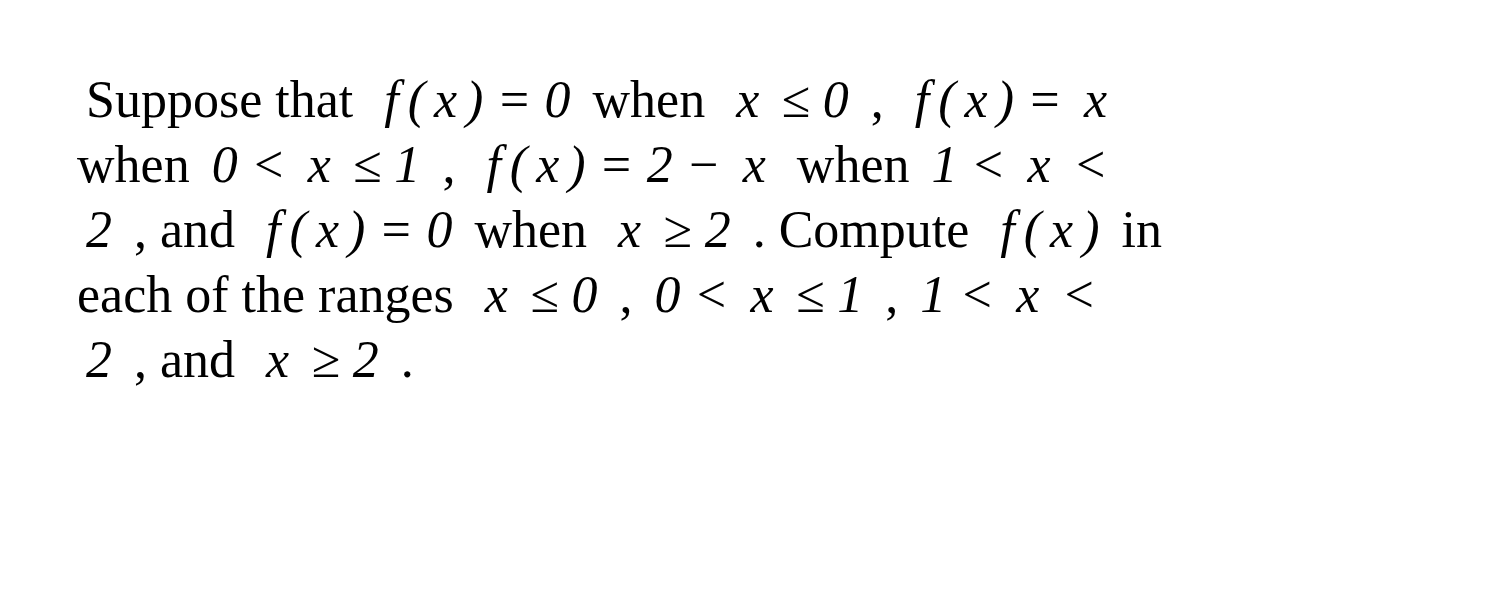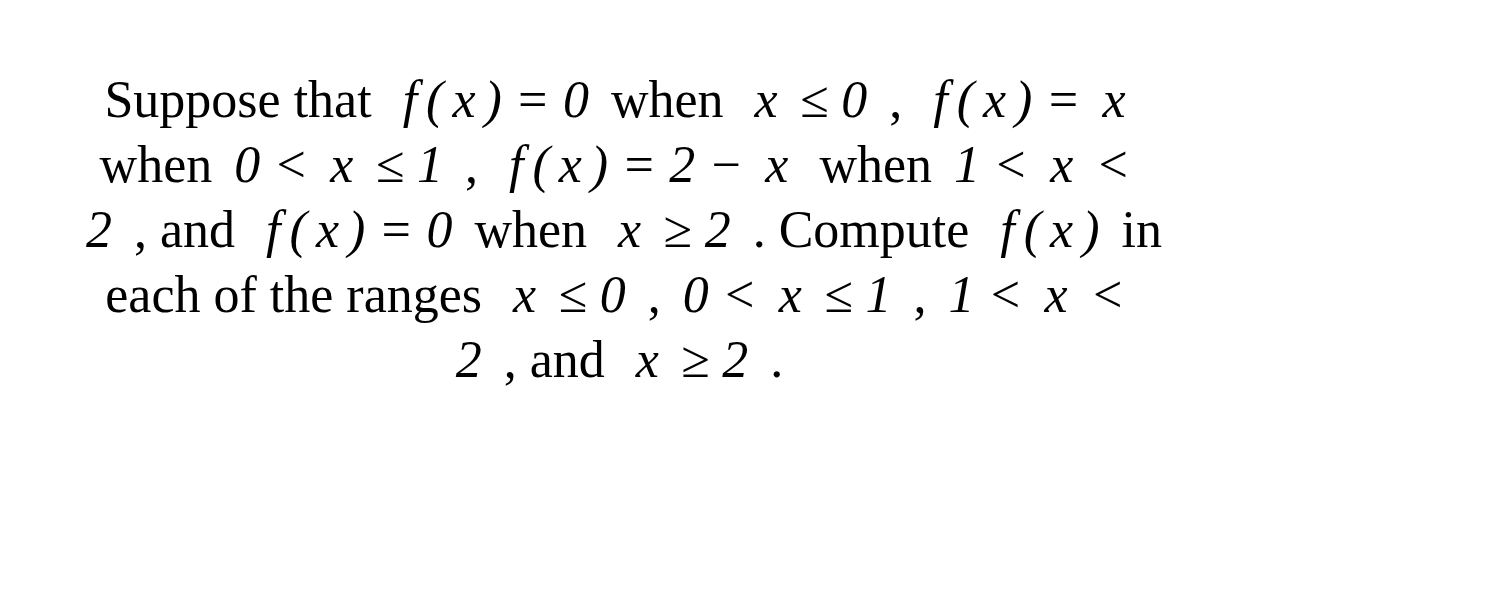--- a/index.html
+++ b/index.html
@@ -1,19 +1,18 @@
 <!DOCTYPE html>
 <html><head>
   <meta charset="utf-8">
   <style>
     * {
       margin: 9px;
       padding: 0;
       box-sizing: border-box;
-      text-align: center;
     }
 
     body {
       width: 1500px;
       height: 604px;
       background-color: #ffffff;
       display: flex;
       align-items: flex-start;
       justify-content: flex-start;
       padding: 40px 50px;

